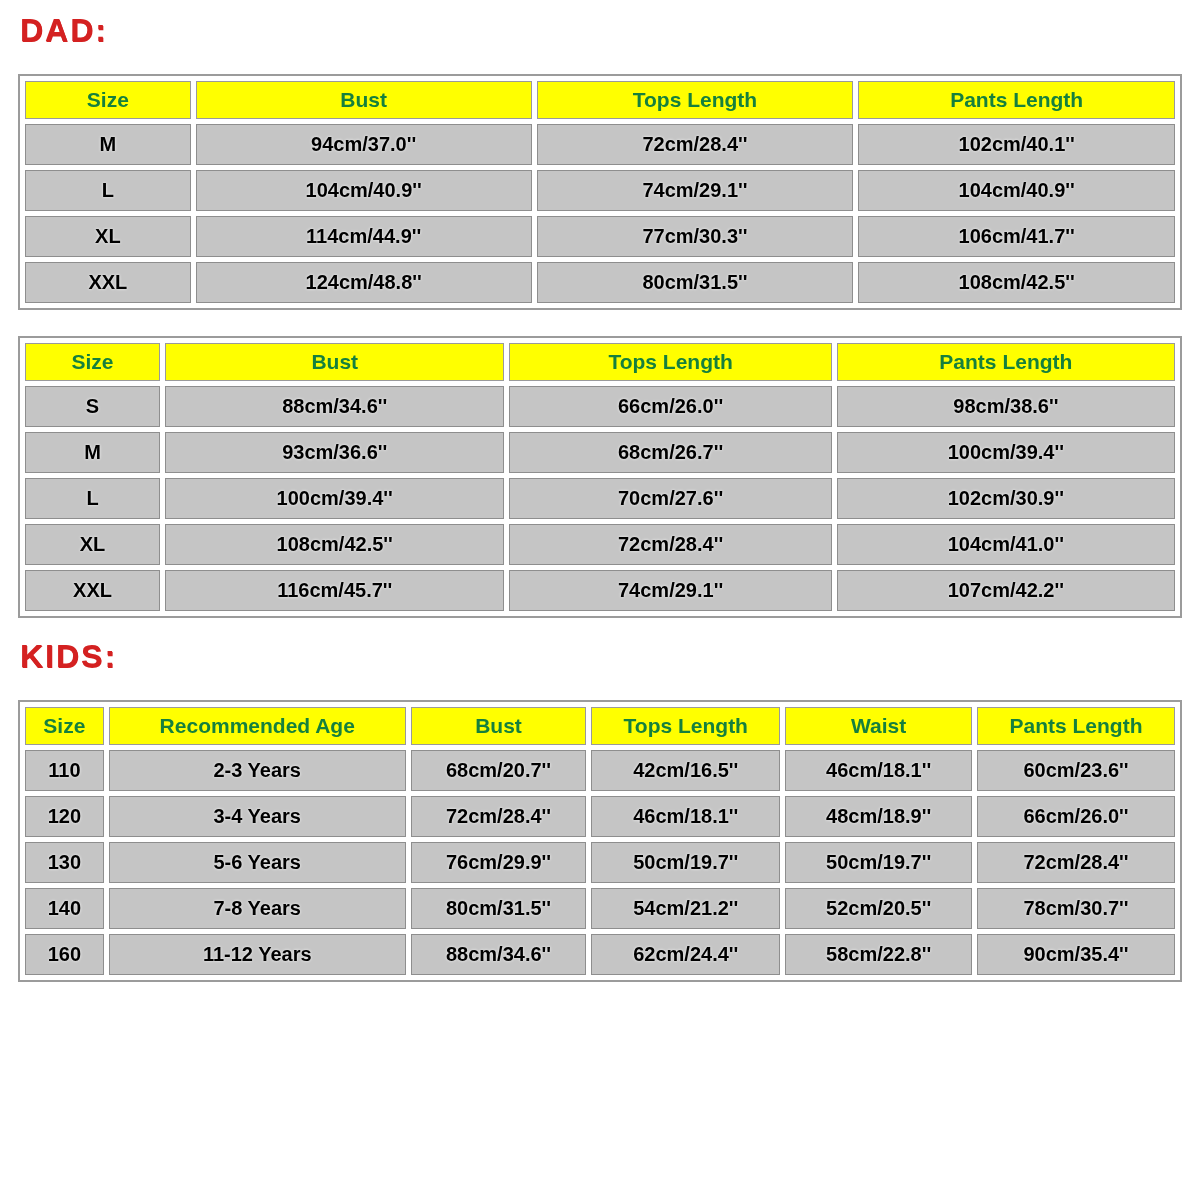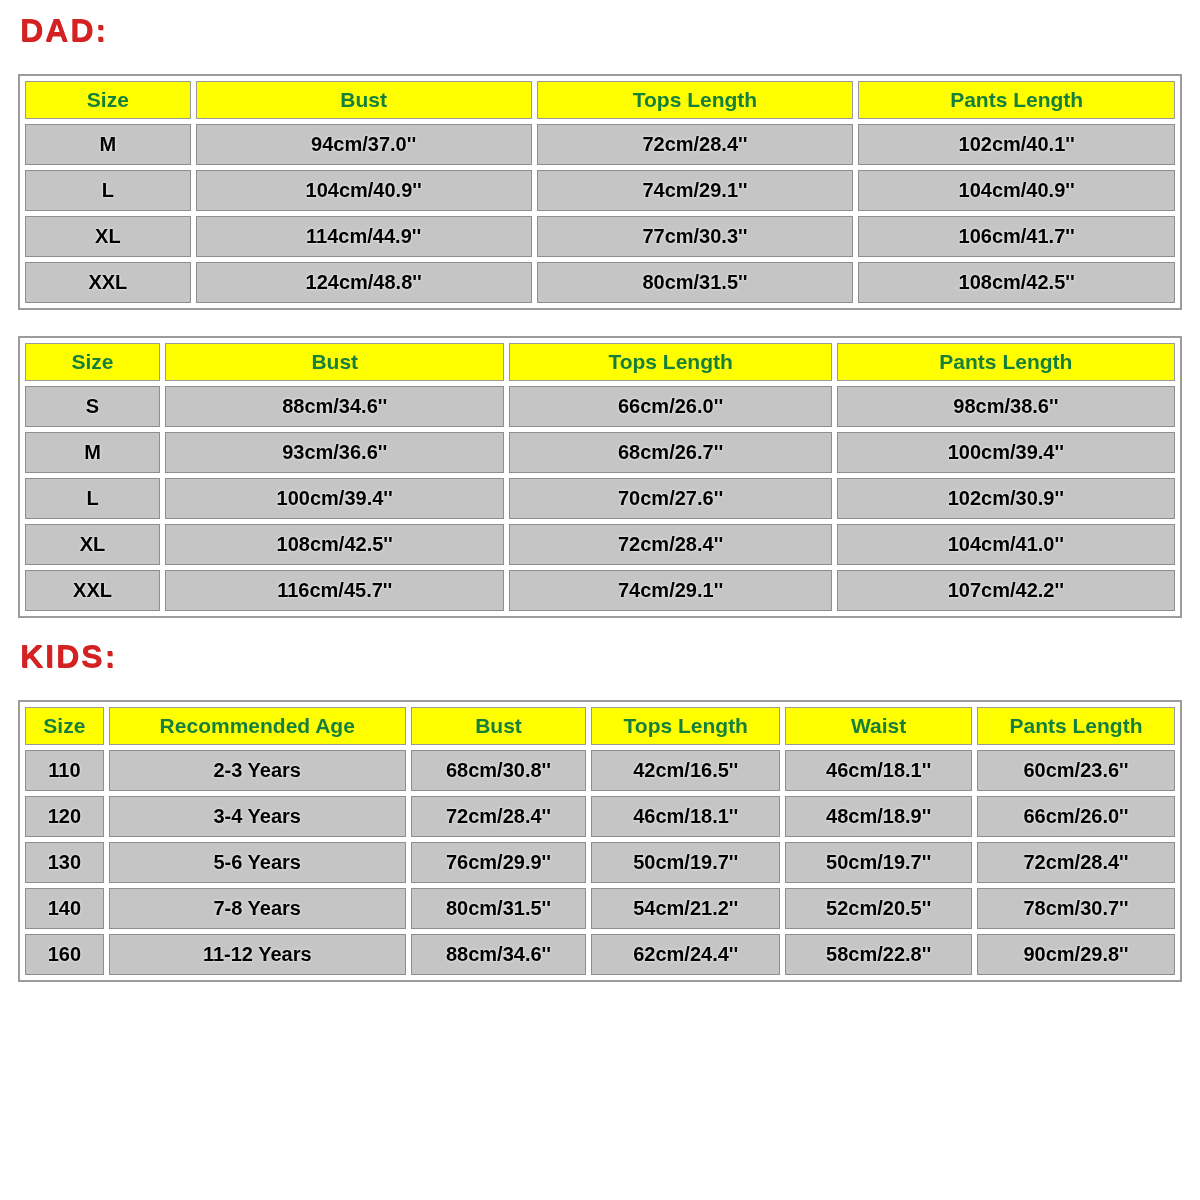--- a/index.html
+++ b/index.html
@@ -189,21 +189,21 @@
               <th>Bust</th>
               <th>Tops Length</th>
               <th>Waist</th>
               <th>Pants Length</th>
             </tr>
           </thead>
           <tbody>
             <tr>
               <td>110</td>
               <td>2-3 Years</td>
-              <td>68cm/30.8''</td>
+              <td>68cm/20.7''</td>
               <td>42cm/16.5''</td>
               <td>46cm/18.1''</td>
               <td>60cm/23.6''</td>
             </tr>
             <tr>
               <td>120</td>
               <td>3-4 Years</td>
               <td>72cm/28.4''</td>
               <td>46cm/18.1''</td>
               <td>48cm/18.9''</td>
@@ -224,20 +224,20 @@
               <td>54cm/21.2''</td>
               <td>52cm/20.5''</td>
               <td>78cm/30.7''</td>
             </tr>
             <tr>
               <td>160</td>
               <td>11-12 Years</td>
               <td>88cm/34.6''</td>
               <td>62cm/24.4''</td>
               <td>58cm/22.8''</td>
-              <td>90cm/29.8''</td>
+              <td>90cm/35.4''</td>
             </tr>
           </tbody>
         </table>
     </div>
   </section>
 
 </div>
 
 </body></html>

